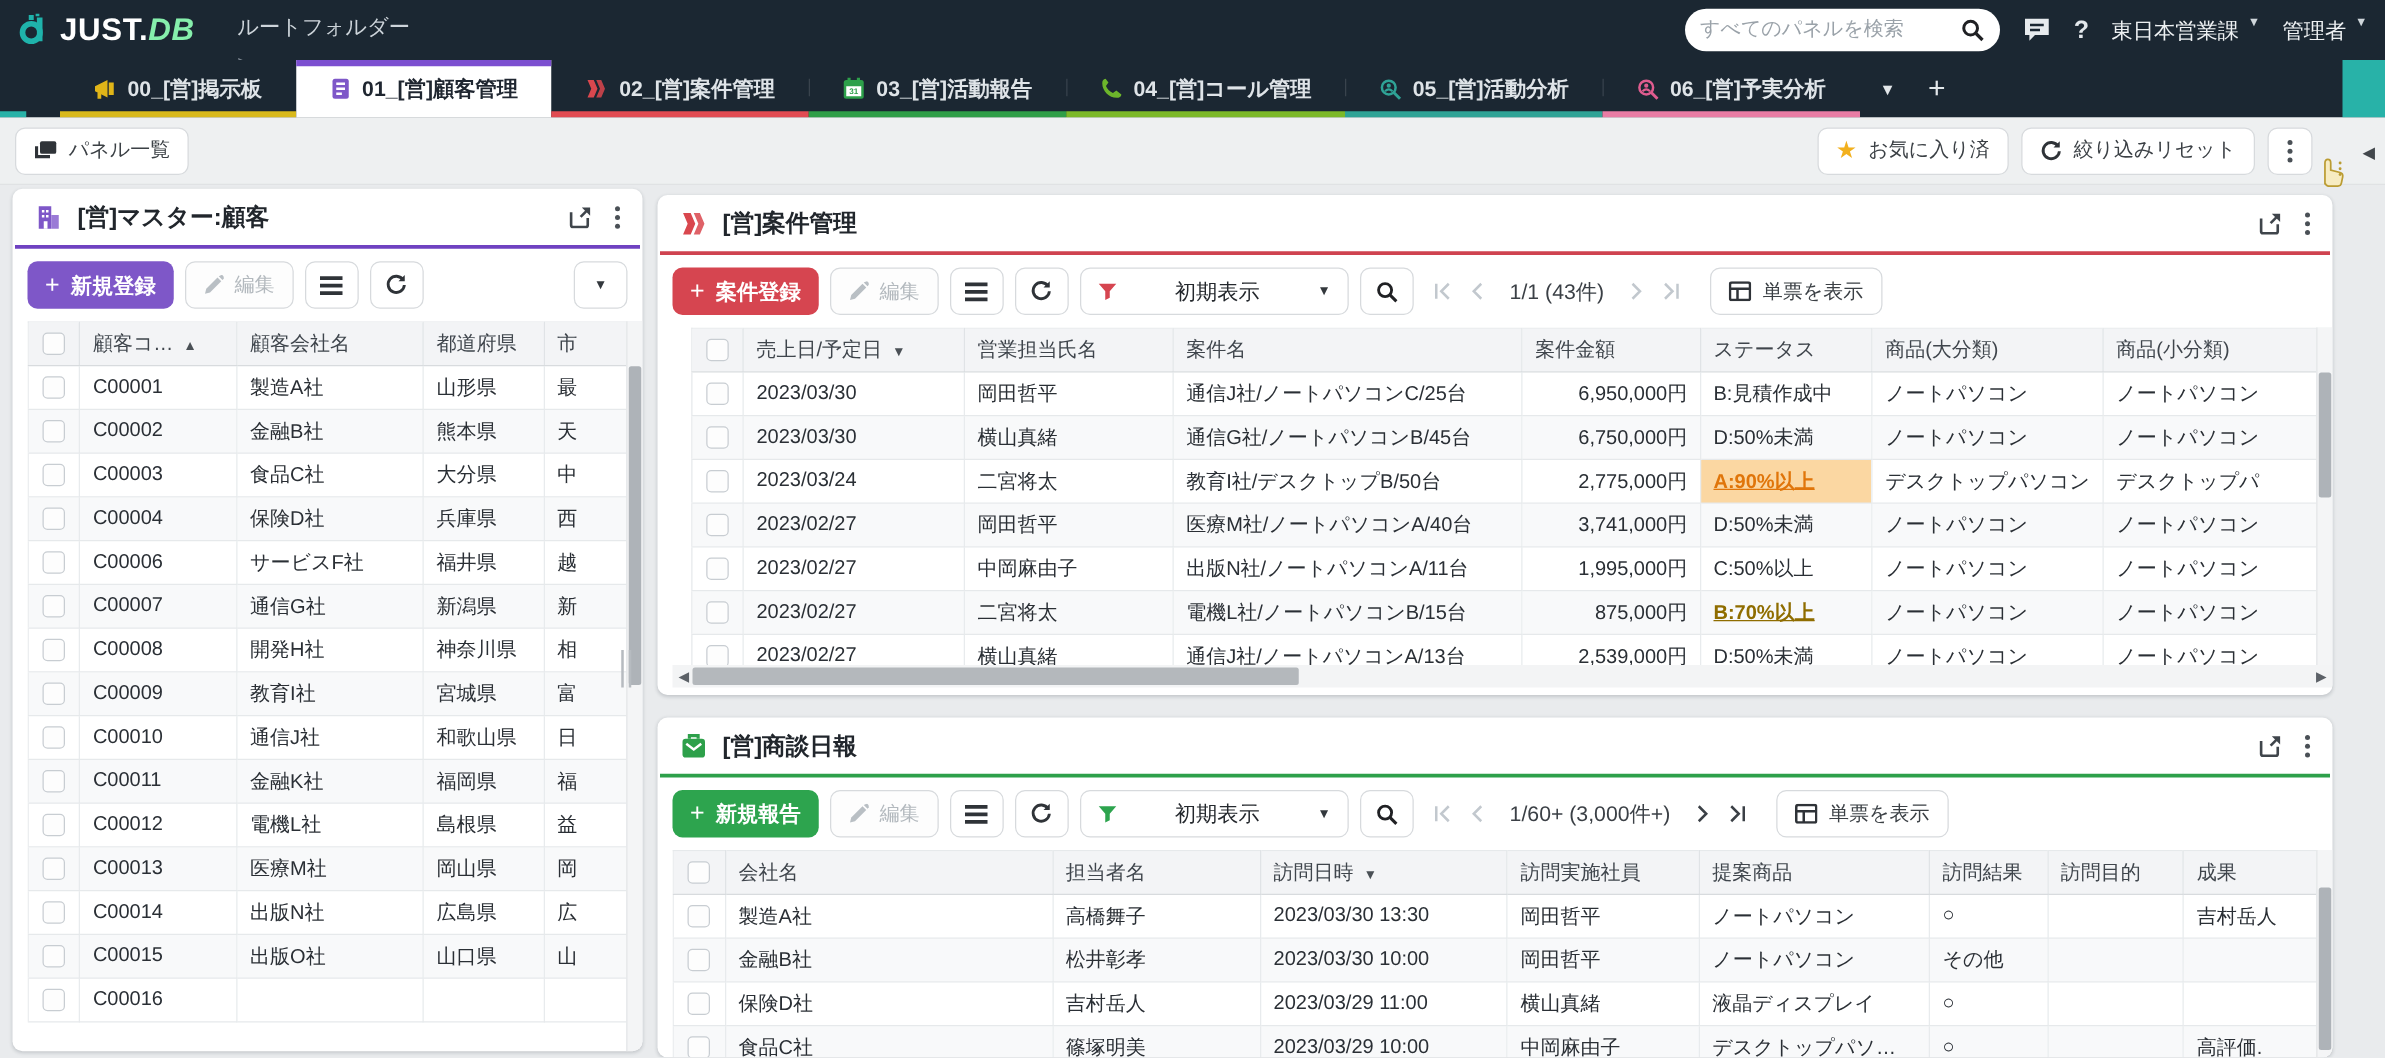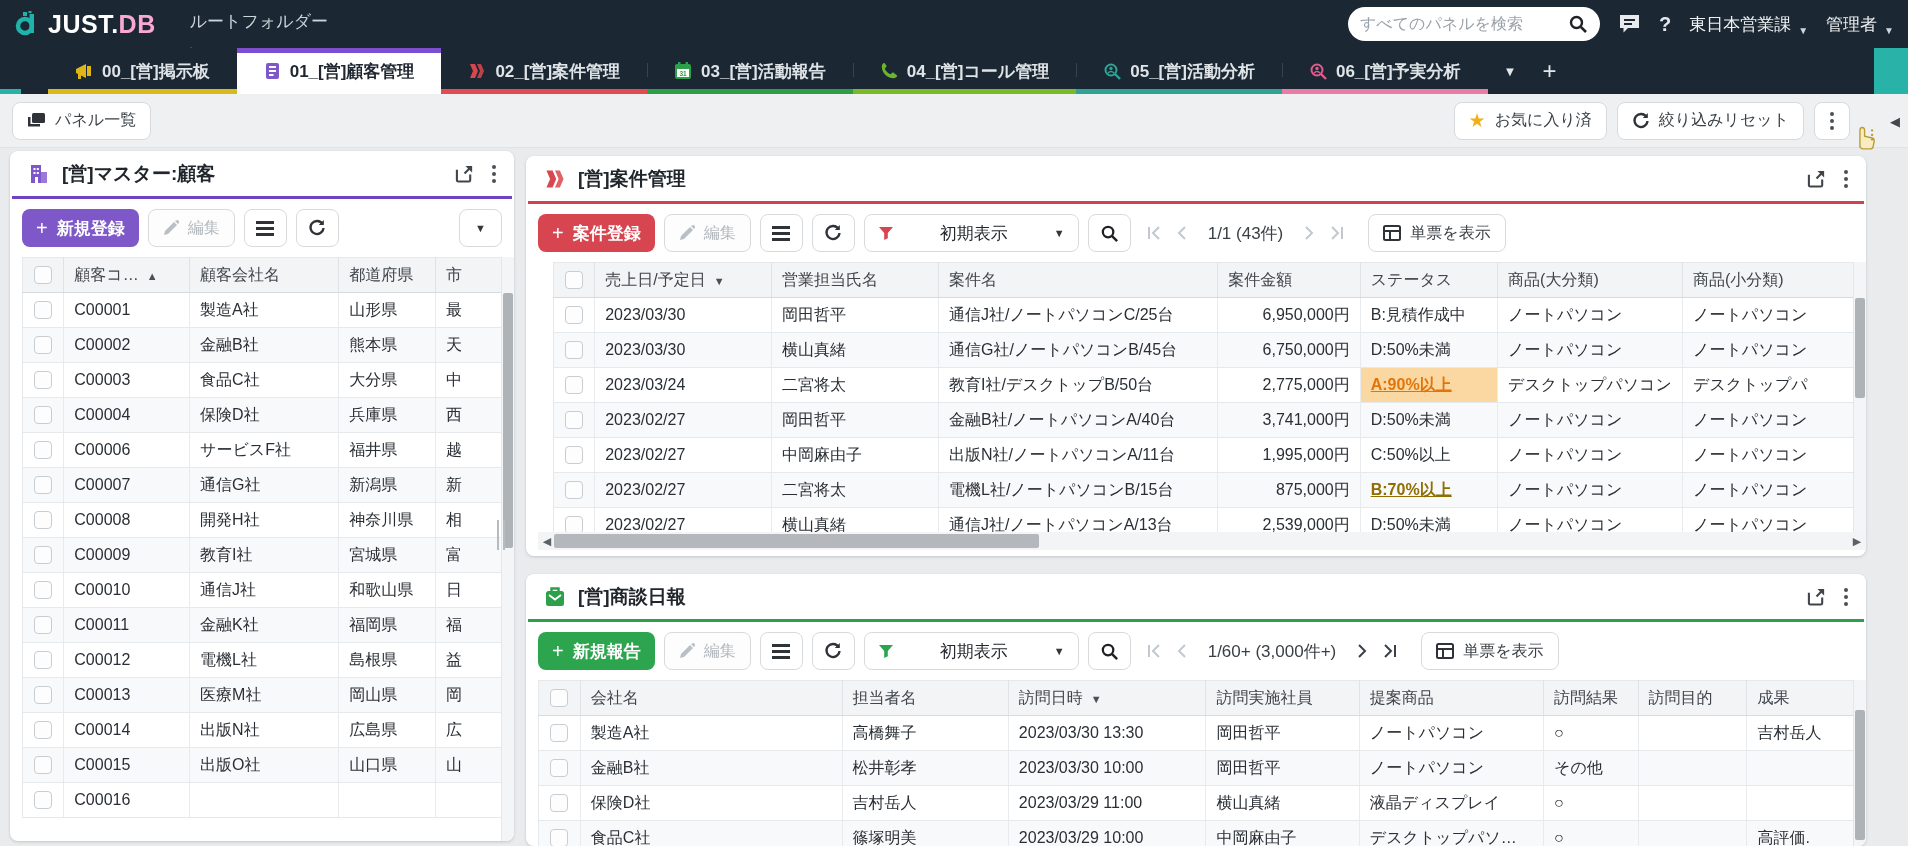--- a/index.html
+++ b/index.html
@@ -3,31 +3,31 @@
 <meta charset="utf-8">
 <style>
   * { margin:0; padding:0; box-sizing:border-box; }
   html,body { width:1908px; height:846px; overflow:hidden;
     font-family:"Liberation Sans","DejaVu Sans",sans-serif; background:#e9ebed; color:#2a2f35; }
 
   
   .topbar { height:48px; background:#1b2732; display:flex; align-items:center; padding:0 14px; }
   .logo { display:flex; align-items:center; gap:8px; margin-right:34px; }
   .logo-text { font-size:25px; font-weight:700; letter-spacing:.5px; }
-  .logo-just { color:#fff; } .logo-db { color:#f9a8d4; }
+  .logo-just { color:#fff; } .logo-db { color:#86efac;font-style:italic; }
   .breadcrumb { display:flex; align-items:flex-start; gap:9px; font-size:17px; color:#cdd4da;flex-direction:column; }
   .crumb-sep { color:#7d8791; font-size:15px; }
   .crumb-last { color:#fff; }
   .top-right { margin-left:auto; display:flex; align-items:center; gap:18px; }
   .searchbox { background:#fff; border-radius:18px; height:34px; width:252px; display:flex; align-items:center; padding:0 12px; }
   .searchbox input { border:none; outline:none; flex:1; font-size:16px; color:#202124;
     font-family:"Liberation Sans","DejaVu Sans",sans-serif; }
   .searchbox input::placeholder { color:#9aa2a9; }
   .top-ico { color:#e3e8ec; font-size:20px; font-weight:700; }
-  .top-menu { color:#eef1f3; font-size:17px; display:flex; align-items:flex-end; gap:7px; }
+  .top-menu { color:#eef1f3; font-size:17px; display:flex; align-items:flex-start; gap:7px; }
   .dd-arrow { font-size:10px; color:#cfd6db; }
 
   
   .tabbar { height:46px; background:#1b2732; display:flex; align-items:stretch; position:relative; padding-left:48px; }
   .tab { display:flex; align-items:center; gap:9px; padding:0 27px; font-size:17px; font-weight:700;
     color:#dfe4e8; border-bottom:5px solid transparent; border-top:5px solid transparent; cursor:pointer; position:relative; }
   .tab + .tab::before { content:""; position:absolute; left:0; top:10px; bottom:12px; width:1px; background:#39434d; }
   .tab.active { background:#fff; color:#1f2630; border-bottom-color:transparent !important; }
   .tab.active::before, .tab.active + .tab::before { display:none; }
   .tab-controls { display:flex; align-items:center; gap:26px; margin-left:16px; color:#e3e7ea; }
@@ -584,21 +584,21 @@
                 <td>教育I社/デスクトップB/50台</td>
                 <td style="text-align: right;">2,775,000円</td>
                 <td class="hl-orange">A:90%以上</td>
                 <td>デスクトップパソコン</td>
                 <td>デスクトップパ</td>
               </tr>
               <tr>
                 <td class="cbcell"><span class="cb"></span></td>
                 <td>2023/02/27</td>
                 <td>岡田哲平</td>
-                <td>金融B社/ノートパソコンA/40台</td>
+                <td>医療M社/ノートパソコンA/40台</td>
                 <td style="text-align: right;">3,741,000円</td>
                 <td>D:50%未満</td>
                 <td>ノートパソコン</td>
                 <td>ノートパソコン</td>
               </tr>
               <tr>
                 <td class="cbcell"><span class="cb"></span></td>
                 <td>2023/02/27</td>
                 <td>中岡麻由子</td>
                 <td>出版N社/ノートパソコンA/11台</td>

